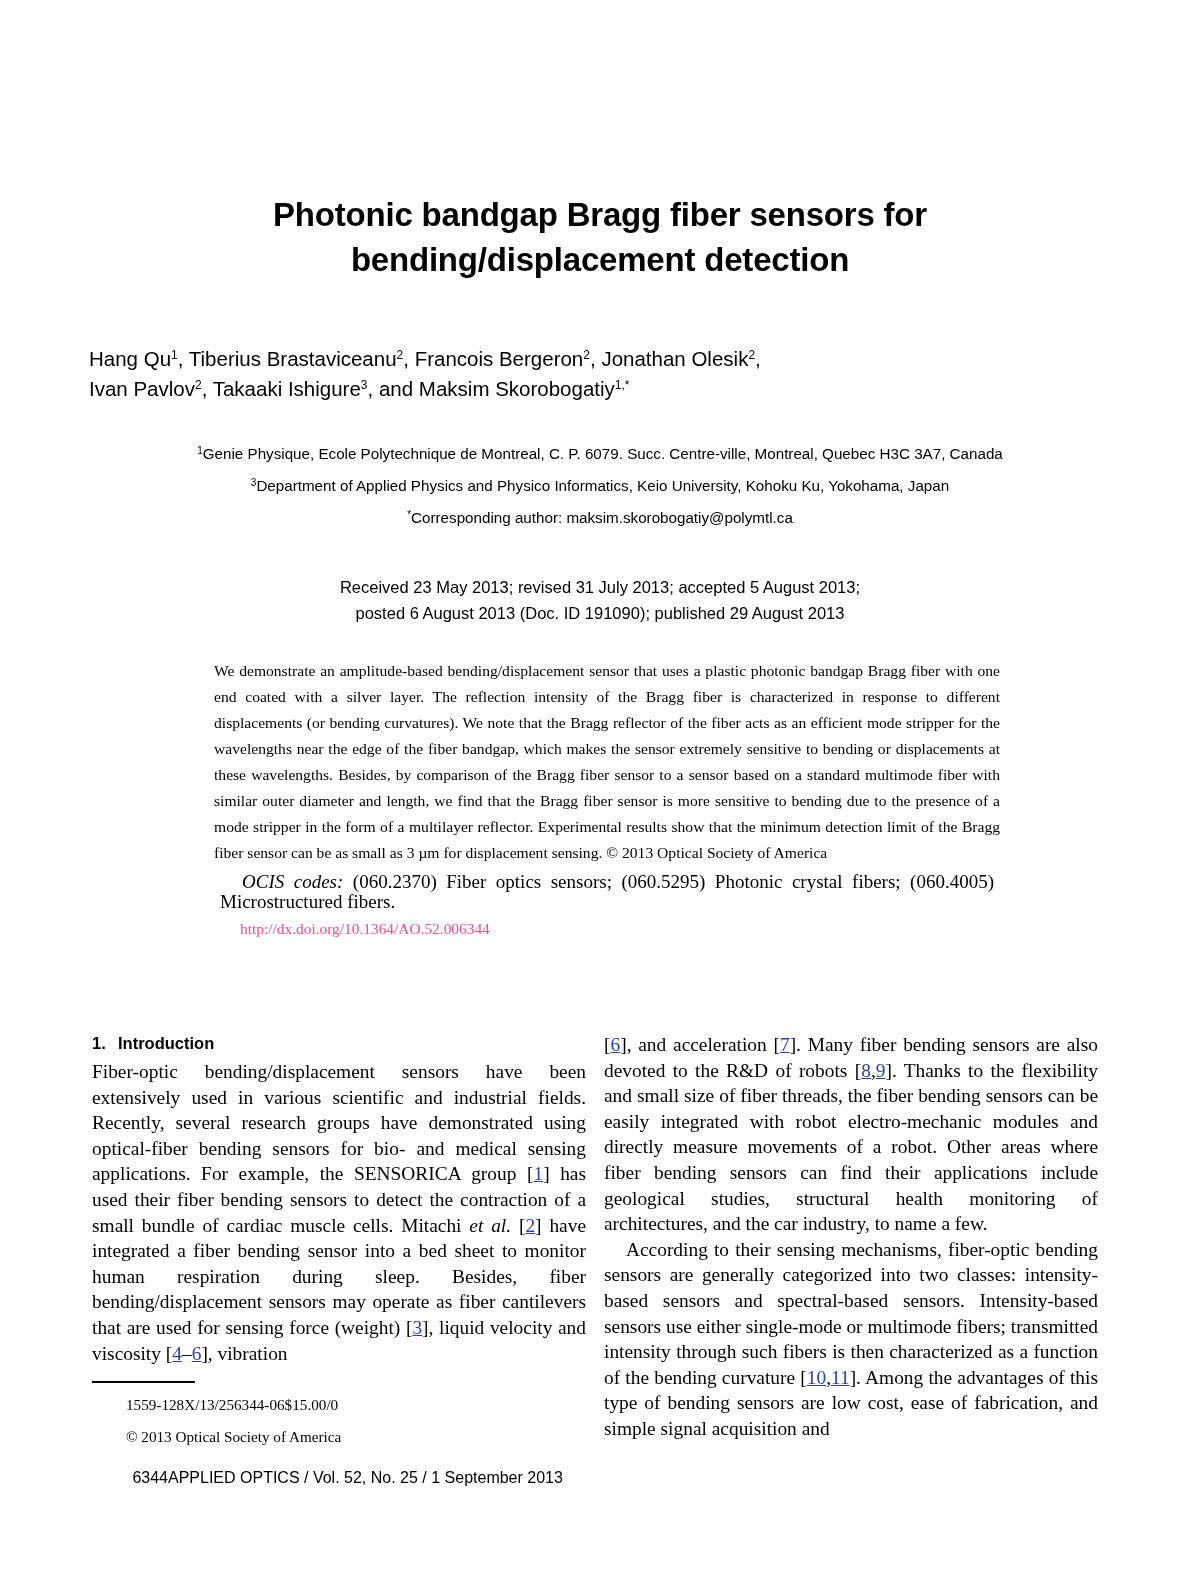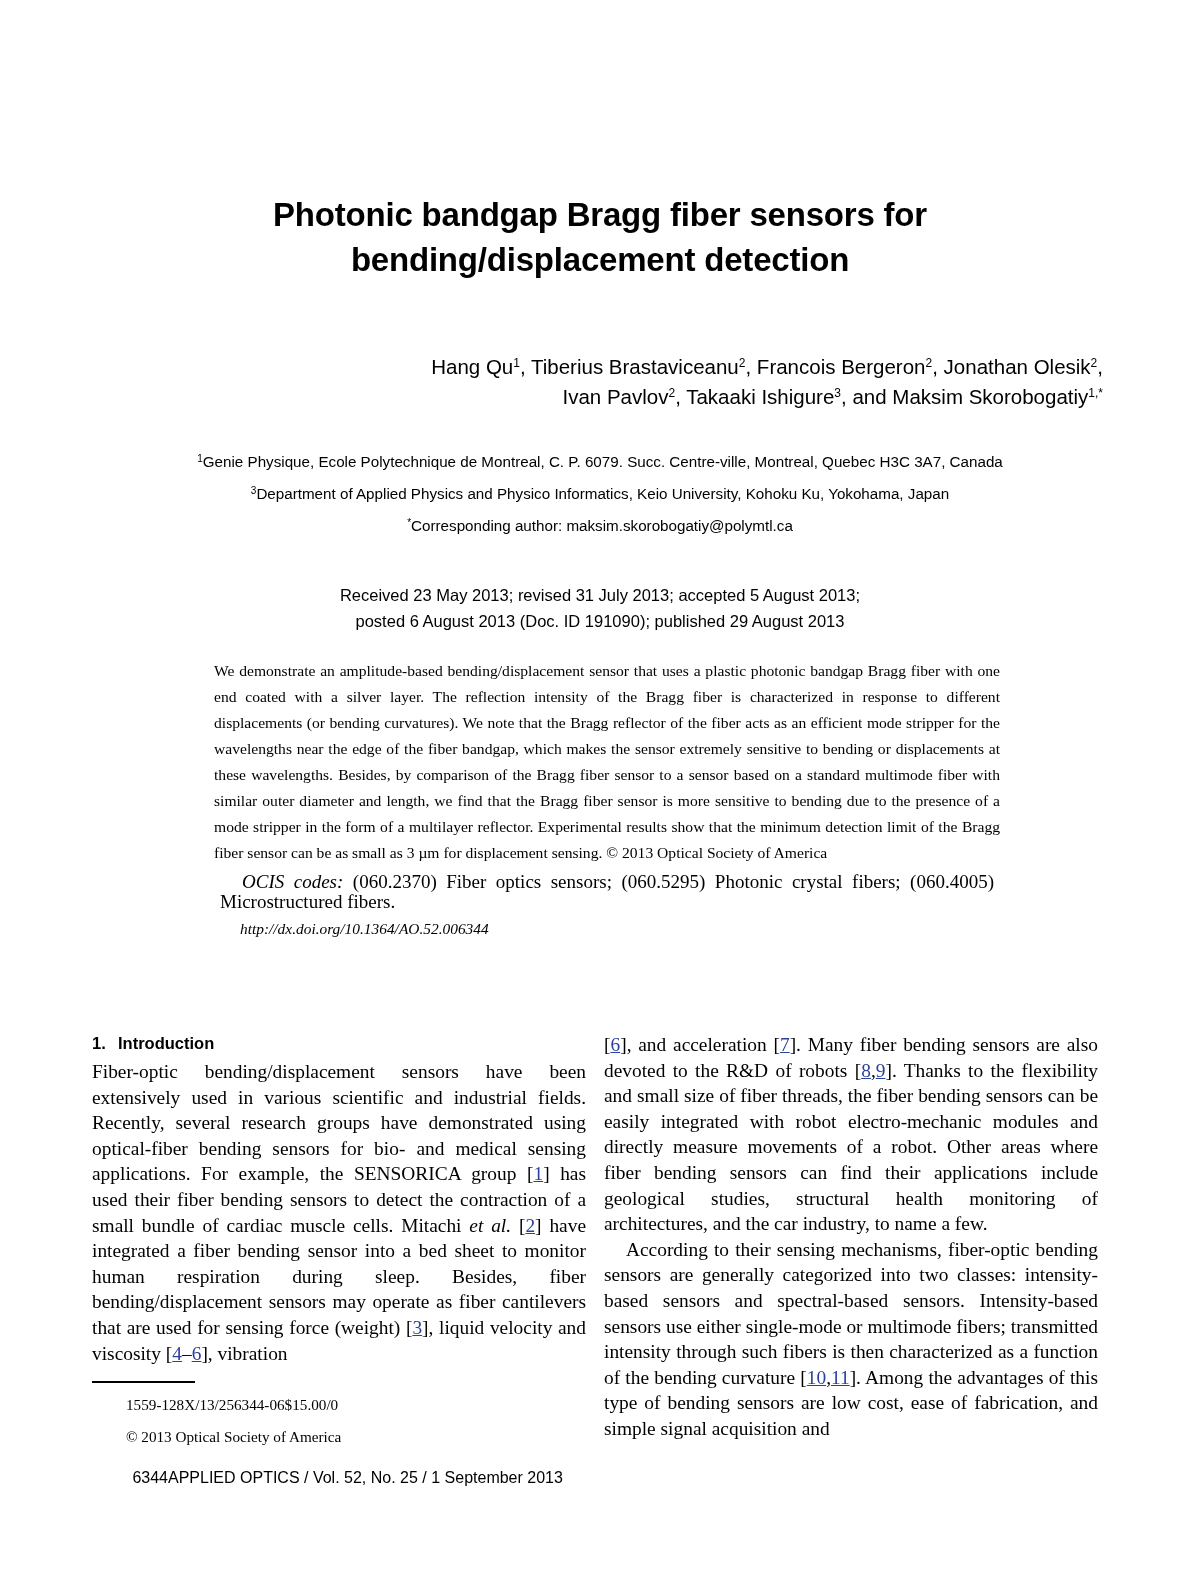--- a/index.html
+++ b/index.html
@@ -39,22 +39,22 @@
     text-align: center;
     letter-spacing: -0.2px;
     margin: 0;
     padding-top: 192px;
   }
 
   .authors {
     font-family: "Liberation Sans", "DejaVu Sans", sans-serif;
     font-size: 20.5px;
     line-height: 30px;
-    text-align: right;
-    margin: 12px;
+    text-align: left;
+    margin: 4px;
     padding-top: 58px;
   }
   .authors sup {
     font-size: 12px;
     vertical-align: 7px;
     line-height: 0;
   }
 
   .affiliations {
     margin: 12px;
@@ -121,23 +121,22 @@
   .ocis i {
     font-style: italic;
   }
   .doi-line {
     font-size: 15.4px;
     line-height: 20.4px;
     margin: 0;
     padding-left: 26px;
   }
   .doi-link {
-    color: #000000;
+    color: #ec4899;
     text-decoration: none;
-    font-style: italic;
   }
 
   
   .col {
     position: absolute;
     top: 1032px;
     width: 494px;
   }
   .col-left { left: 92px; }
   .col-right { left: 604px; }

